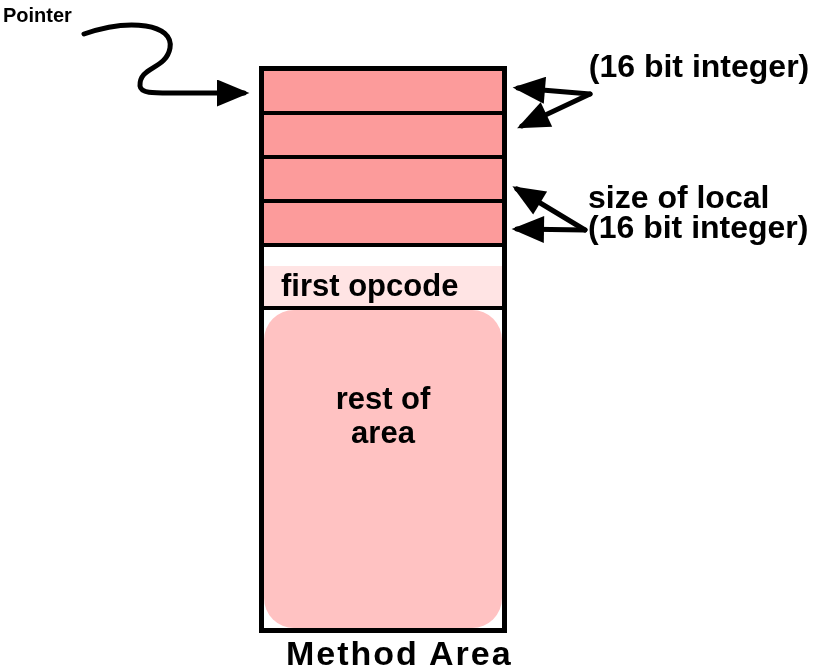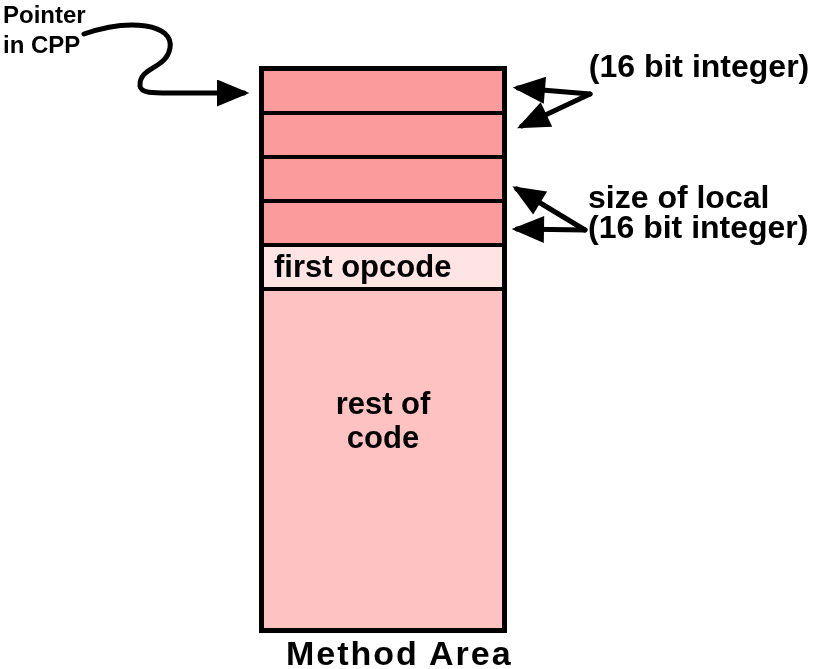--- a/index.html
+++ b/index.html
@@ -49,36 +49,38 @@
     border-bottom: 4px solid var(--line);
     background: var(--slot-fill);
   }
   .opcode-row {
     height: 44px;
     flex: none;
     border-bottom: 4px solid var(--line);
     background: var(--opcode-fill);
     font-size: 31px;
     line-height: 40px;
-    padding-left: 10px;
+    padding-left: 17px;
     white-space: nowrap;
+    margin-top: 19px;
   }
   .code-area {
     flex: 1;
     background: var(--code-fill);
     text-align: center;
     font-size: 31px;
     line-height: 34px;
-    padding-top: 96px;
+    padding-top: 72px;
+    border-radius: 30px;
   }
   .pointer-label {
     position: absolute;
     left: 3px;
     top: 0px;
-    font-size: 24px;
+    font-size: 20px;
     line-height: 30px;
     white-space: nowrap;
   }
   .num-params-label {
     position: absolute;
     left: 585px;
     top: 52px;
     width: 228px;
     text-align: center;
     font-size: 32px;
@@ -113,27 +115,26 @@
   <div class="stack">
     <div class="slot"></div>
     <div class="slot"></div>
     <div class="slot"></div>
     <div class="slot"></div>
     <div class="opcode-row">
       <span>first opcode</span>
     </div>
     <div class="code-area">
       <div>rest of</div>
-      <div>code</div>
+      <div>area</div>
     </div>
   </div>
 
   <div class="pointer-label">
     <div>Pointer</div>
-    <div>in CPP</div>
   </div>
 
   <div class="num-params-label">
     <div>(16 bit integer)</div>
   </div>
 
   <div class="local-var-label">
     <div>size of local</div>
     <div>(16 bit integer)</div>
   </div>

